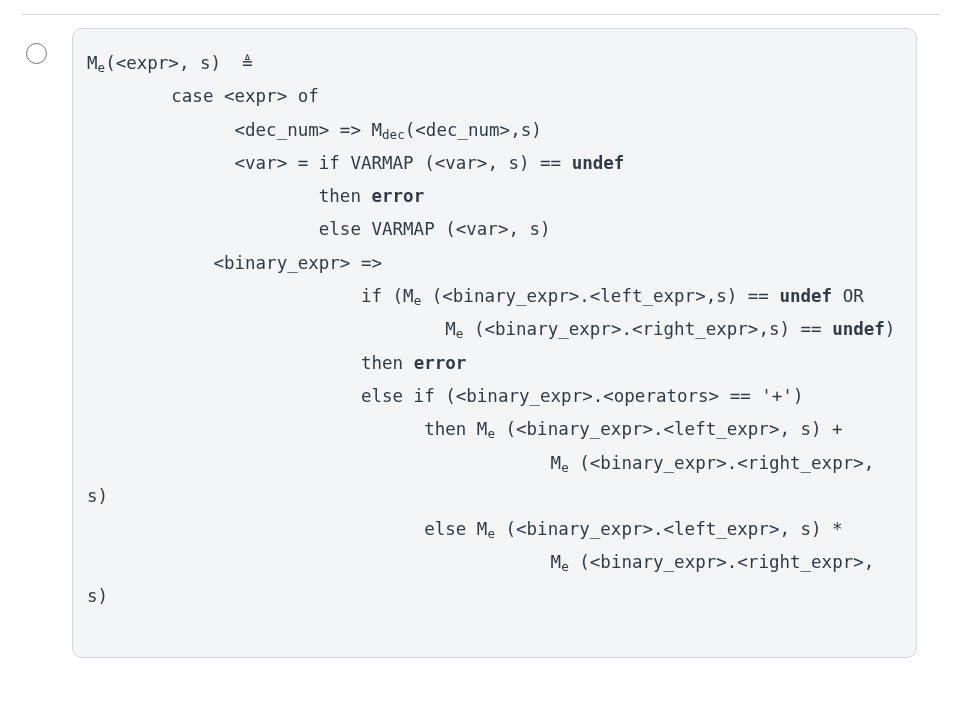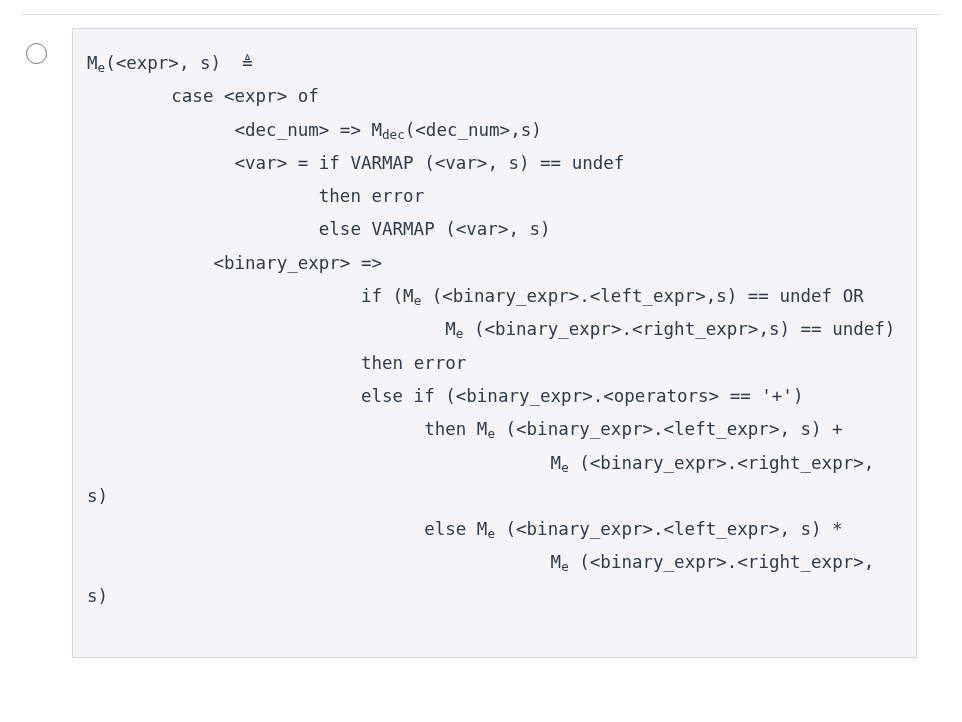--- a/index.html
+++ b/index.html
@@ -59,41 +59,41 @@
     box-sizing: border-box;
     cursor: pointer;
   }
 
   .code-card {
     flex: 0 0 845px;
     width: 845px;
     margin-right: 45px;
     background: #f4f5f6;
     border: 1px solid #d3d7db;
-    border-radius: 0;
+    border-radius: 10px;
     box-sizing: border-box;
     padding: 18px 16px 20px 14px;
     min-height: 630px;
   }
 
   pre.code-block {
     margin: 0;
     padding: 0;
     font-family: "DejaVu Sans Mono", monospace;
     font-size: 17.5px;
     line-height: 33.3px;
     color: #2f3b46;
     white-space: pre-wrap;
     word-break: break-all;
     overflow-wrap: anywhere;
     letter-spacing: 0px;
     tab-size: 4;
   }
 
-  pre.code-block b { font-weight: 400; }
+  pre.code-block b { font-weight: 700; }
 
   sub {
     font-size: 0.72em;
     line-height: 0;
     vertical-align: -0.22em;
   }
 </style>
 </head>
 <body>
 

